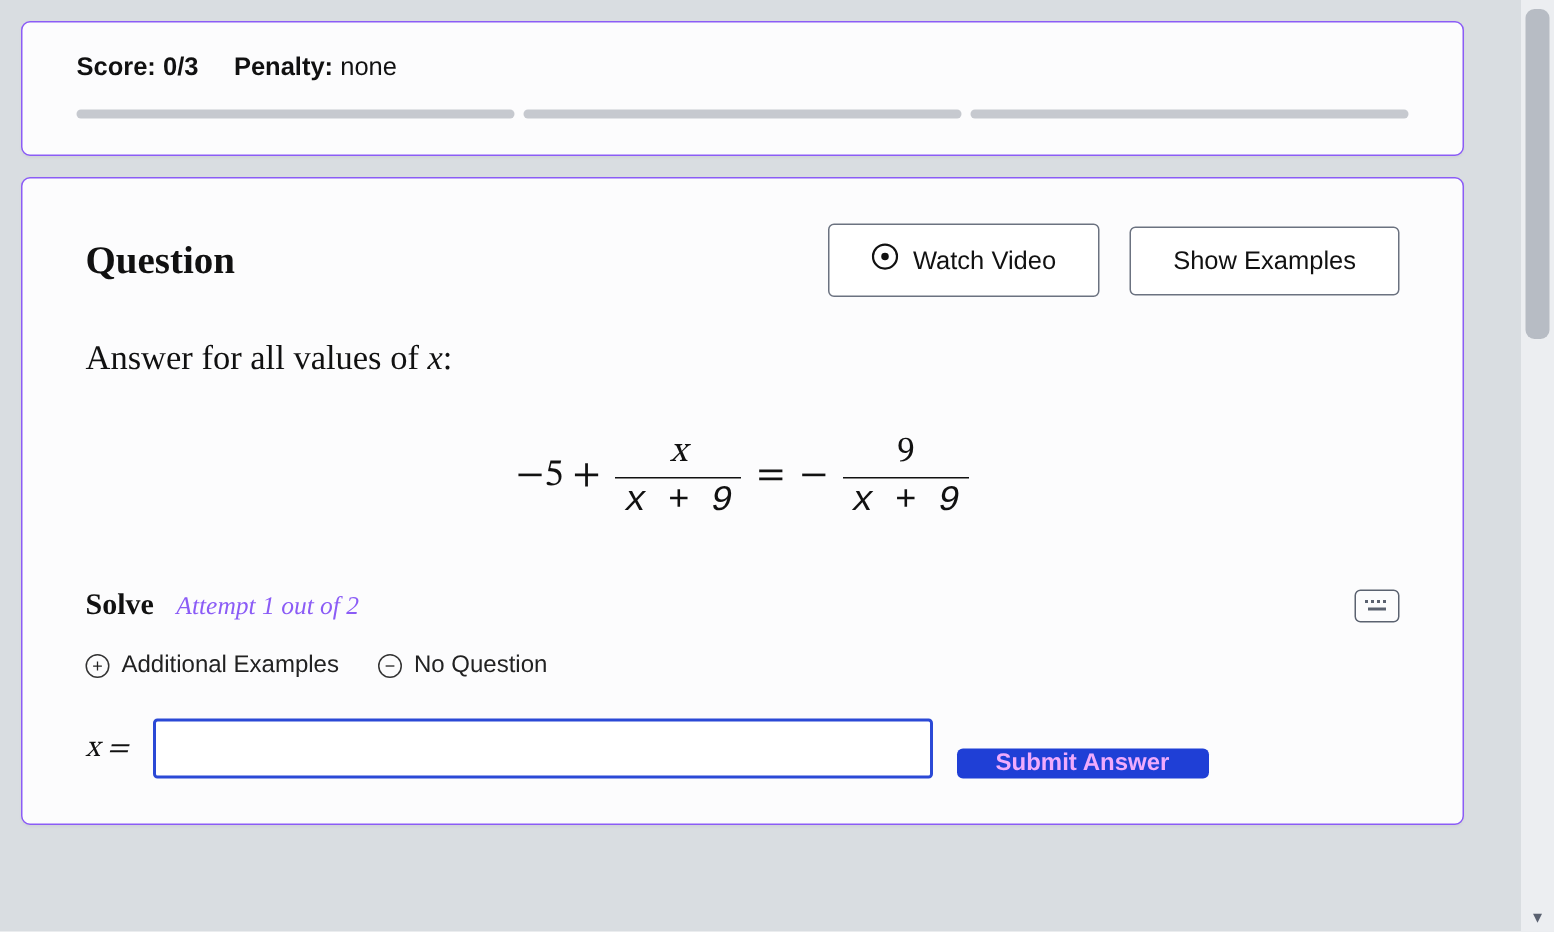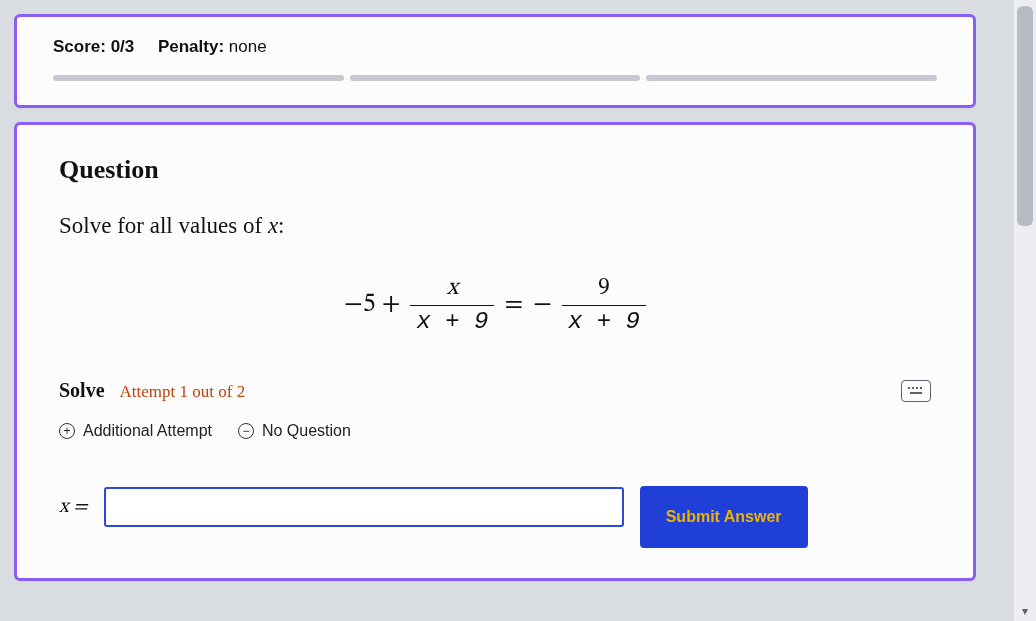--- a/index.html
+++ b/index.html
@@ -7,21 +7,21 @@
     background: #d9dde1;
     font-family: Georgia, 'Times New Roman', serif;
     width: 1036px;
     height: 621px;
     overflow: hidden;
     position: relative;
     padding: 0;
   }
   .card {
     background: #fcfcfd;
-    border: 3px solid #8b5cf6;
+    border: 1px solid #8b5cf6;
     border-radius: 6px;
     margin: 14px 60px 14px 14px;
     box-shadow: 0 1px 2px rgba(0,0,0,0.04);
   }
   .score-card {
     padding: 20px 36px 24px 36px;
   }
   .score-line {
     font-family: -apple-system, "Helvetica Neue", Arial, sans-serif;
     font-size: 17px;
@@ -101,21 +101,21 @@
     align-items: center;
     justify-content: space-between;
     margin-bottom: 20px;
   }
   .answer-label {
     font-family: Georgia, serif;
     font-size: 20px;
     color: #111;
   }
   .answer-label .bold { font-weight: 700; }
-  .answer-label .attempt { font-weight: 400; font-size: 17px; margin-left: 10px; color: #c2410c; }
+  .answer-label .attempt { font-weight: 400; font-size: 17px; margin-left: 10px; color: #8b5cf6; font-style: italic; }
   .kbd-icon {
     width: 30px; height: 22px;
     border: 1.5px solid #5b6270;
     border-radius: 4px;
     display: flex; align-items: center; justify-content: center;
     cursor: pointer;
   }
   .option-row {
     font-family: -apple-system, "Helvetica Neue", Arial, sans-serif;
     font-size: 16px;
@@ -150,26 +150,26 @@
     padding: 0 10px;
     font-size: 18px;
     font-family: Georgia, serif;
     outline: none;
     max-width: 520px;
     background: #fff;
   }
   .submit-btn {
     font-family: -apple-system, "Helvetica Neue", Arial, sans-serif;
     background: #1f3fd6;
-    color: #eab308;
+    color: #f0abfc;
     font-weight: 700;
     font-size: 16px;
     border: none;
     border-radius: 4px;
-    padding: 22px 26px;
+    padding: 1px 26px;
     cursor: pointer;
     margin-top: 20px;
   }
   .scroll-track {
     position: absolute;
     right: 0; top: 0; bottom: 0;
     width: 22px;
     background: #eceef1;
   }
   .scroll-thumb {
@@ -203,24 +203,38 @@
     <div class="progress-seg"></div>
     <div class="progress-seg"></div>
     <div class="progress-seg"></div>
   </div>
 </div>
 
 <div class="card question-card">
 
   <div class="q-header">
     <div class="q-title">Question</div>
+    <div class="btn-row">
+      <button class="hbtn">
+        <span>
+          <svg width="18" height="18" viewBox="0 0 18 18">
+              <circle cx="9" cy="9" r="8" fill="none" stroke="#111" stroke-width="1.5"></circle>
+              <circle cx="9" cy="9" r="2.5" fill="#111"></circle>
+            </svg>
+        </span>
+        <span>Watch Video</span>
+      </button>
+      <button class="hbtn">
+        <span>Show Examples</span>
+      </button>
+    </div>
   </div>
 
   <div class="prompt">
-    <span>Solve for all values of </span><i>x</i><span>:</span>
+    <span>Answer for all values of </span><i>x</i><span>:</span>
   </div>
 
   <div class="equation">
     <span>−5 +</span>
     <span class="frac">
       <span class="num"><i>x</i></span>
       <span class="bar"></span>
       <span class="den"><i>x + 9</i></span>
     </span>
     <span>=</span>
@@ -244,21 +258,21 @@
           <rect x="9" y="1" width="2" height="2" fill="#5b6270"></rect>
           <rect x="13" y="1" width="2" height="2" fill="#5b6270"></rect>
         <rect x="3" y="6" width="12" height="2" fill="#5b6270"></rect>
       </svg>
     </div>
   </div>
 
   <div class="option-row">
     <div class="opt">
       <span class="circ-icon">+</span>
-      <span>Additional Attempt</span>
+      <span>Additional Examples</span>
     </div>
     <div class="opt">
       <span class="circ-icon">−</span>
       <span>No Question</span>
     </div>
   </div>
 
   <div class="input-row">
     <span class="xeq"><span>x =</span></span>
     <input class="answer-input" type="text" value="" style="">

